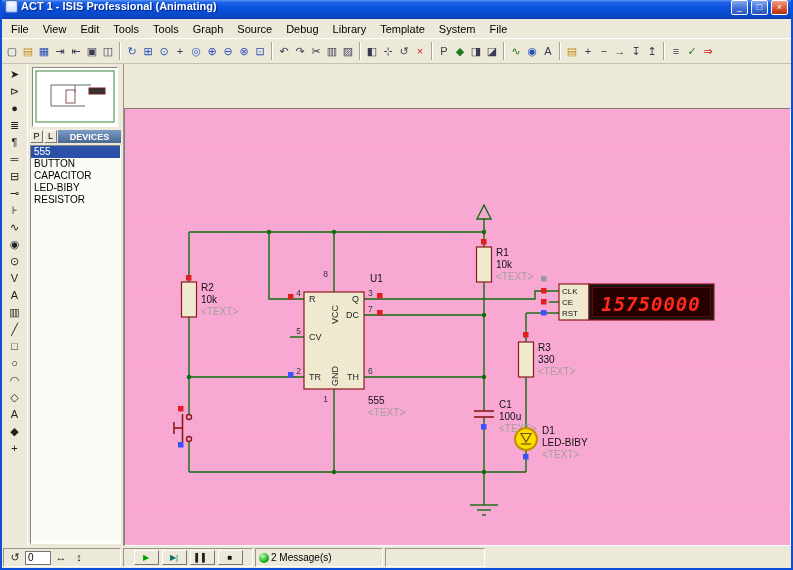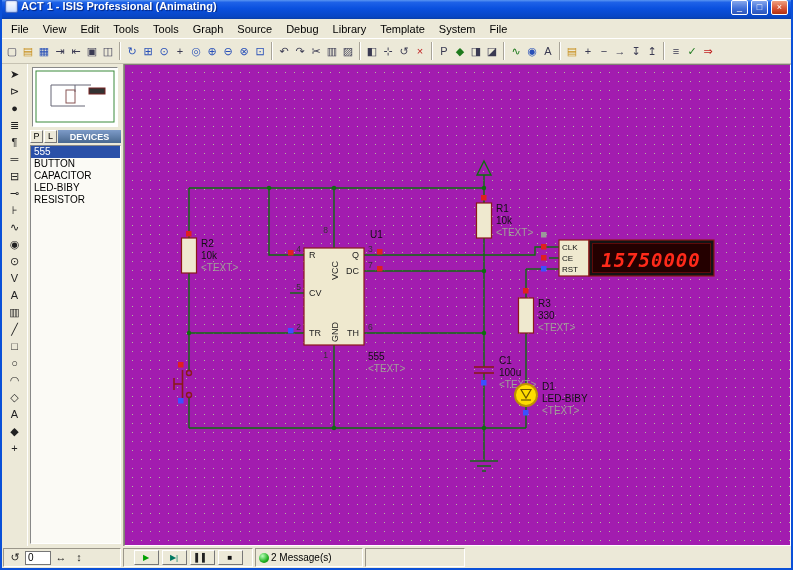--- a/index.html
+++ b/index.html
@@ -43,22 +43,22 @@
   .plrow{display:flex;align-items:center;gap:1px;padding:1px 2px;flex:none;}
   .plbtn{width:13px;height:13px;flex:none;font-size:9px;padding:0;background:#ECE9D8;
     border:1px solid;border-color:#fff #777 #777 #fff;line-height:1;}
   .selhdr{flex:1;height:13px;background:linear-gradient(#7D9BC8,#49688F);color:#fff;font-size:9px;
     font-weight:bold;display:flex;align-items:center;justify-content:center;}
   .devlist{flex:1;margin:1px 2px 2px;background:#FBFAF5;border:1px solid;border-color:#888 #fff #fff #888;
     font-size:10px;overflow:hidden;}
   .dev{height:12px;line-height:12px;padding-left:3px;color:#000;white-space:nowrap;}
   .dev.selected{background:#2A50A8;color:#fff;}
   
-  .canvas{flex:1;position:relative;background:#a21caf;overflow:hidden;
-    border:1px solid;border-color:#808074 #fff #fff #808074;}
+  .canvas{flex:1;position:relative;background:#f9a8d4;overflow:hidden;
+    border:1px solid;border-color:#808074 #fff #fff #808074;margin-top:44px;}
   .grid{position:absolute;inset:0;
     background-image:radial-gradient(circle,#B2B8A0 0.9px,rgba(0,0,0,0) 1px);
     background-size:9px 9px;background-position:3px 3px;}
   svg.circuit{position:absolute;left:0;top:0;}
   
   .wire{stroke:#0E6E0E;stroke-width:1.4;fill:none;}
   .dot{fill:#0E6E0E;}
   .comp{stroke:#8B1A1A;stroke-width:1.2;fill:#EFE9CF;}
   .compline{stroke:#8B1A1A;stroke-width:1.6;fill:none;}
   .lbl{font:10px "Liberation Sans",sans-serif;fill:#111;}
@@ -72,21 +72,21 @@
   .statusbar{height:22px;flex:none;display:flex;align-items:stretch;gap:2px;padding:2px 1px 1px;background:#ECE9D8;}
   .spanel{border:1px solid;border-color:#9a968a #fff #fff #9a968a;display:flex;align-items:center;
     font-size:10px;padding:0 3px;gap:2px;color:#000;}
   .orient{width:118px;flex:none;}
   .obtn{width:16px;height:16px;padding:0;border:none;background:transparent;font-size:11px;color:#222;line-height:1;}
   .angle{width:26px;height:14px;font-size:10px;border:1px solid #777;padding:0 2px;font-family:"Liberation Sans",sans-serif;}
   .simpanel{width:130px;flex:none;justify-content:center;gap:3px;}
   .simbtn{width:25px;height:15px;flex:none;padding:0;background:#ECE9D8;border:1px solid;
     border-color:#fff #777 #777 #fff;font-size:8px;line-height:1;display:flex;align-items:center;justify-content:center;}
   .play{color:#00A000}.step{color:#007860}.pause{color:#222;letter-spacing:1px}.stop{color:#111}
-  .msgs{width:108px;flex:none;}
+  .msgs{width:128px;flex:none;}
   .orb{width:10px;height:10px;flex:none;border-radius:50%;
     background:radial-gradient(circle at 35% 30%,#B8FFB8,#20B020 60%,#0E700E);}
   .statustext{flex:1;}
   .endpanel{width:100px;flex:none;}
 </style>
 </head>
 <body>
 
 <div class="window">
 

